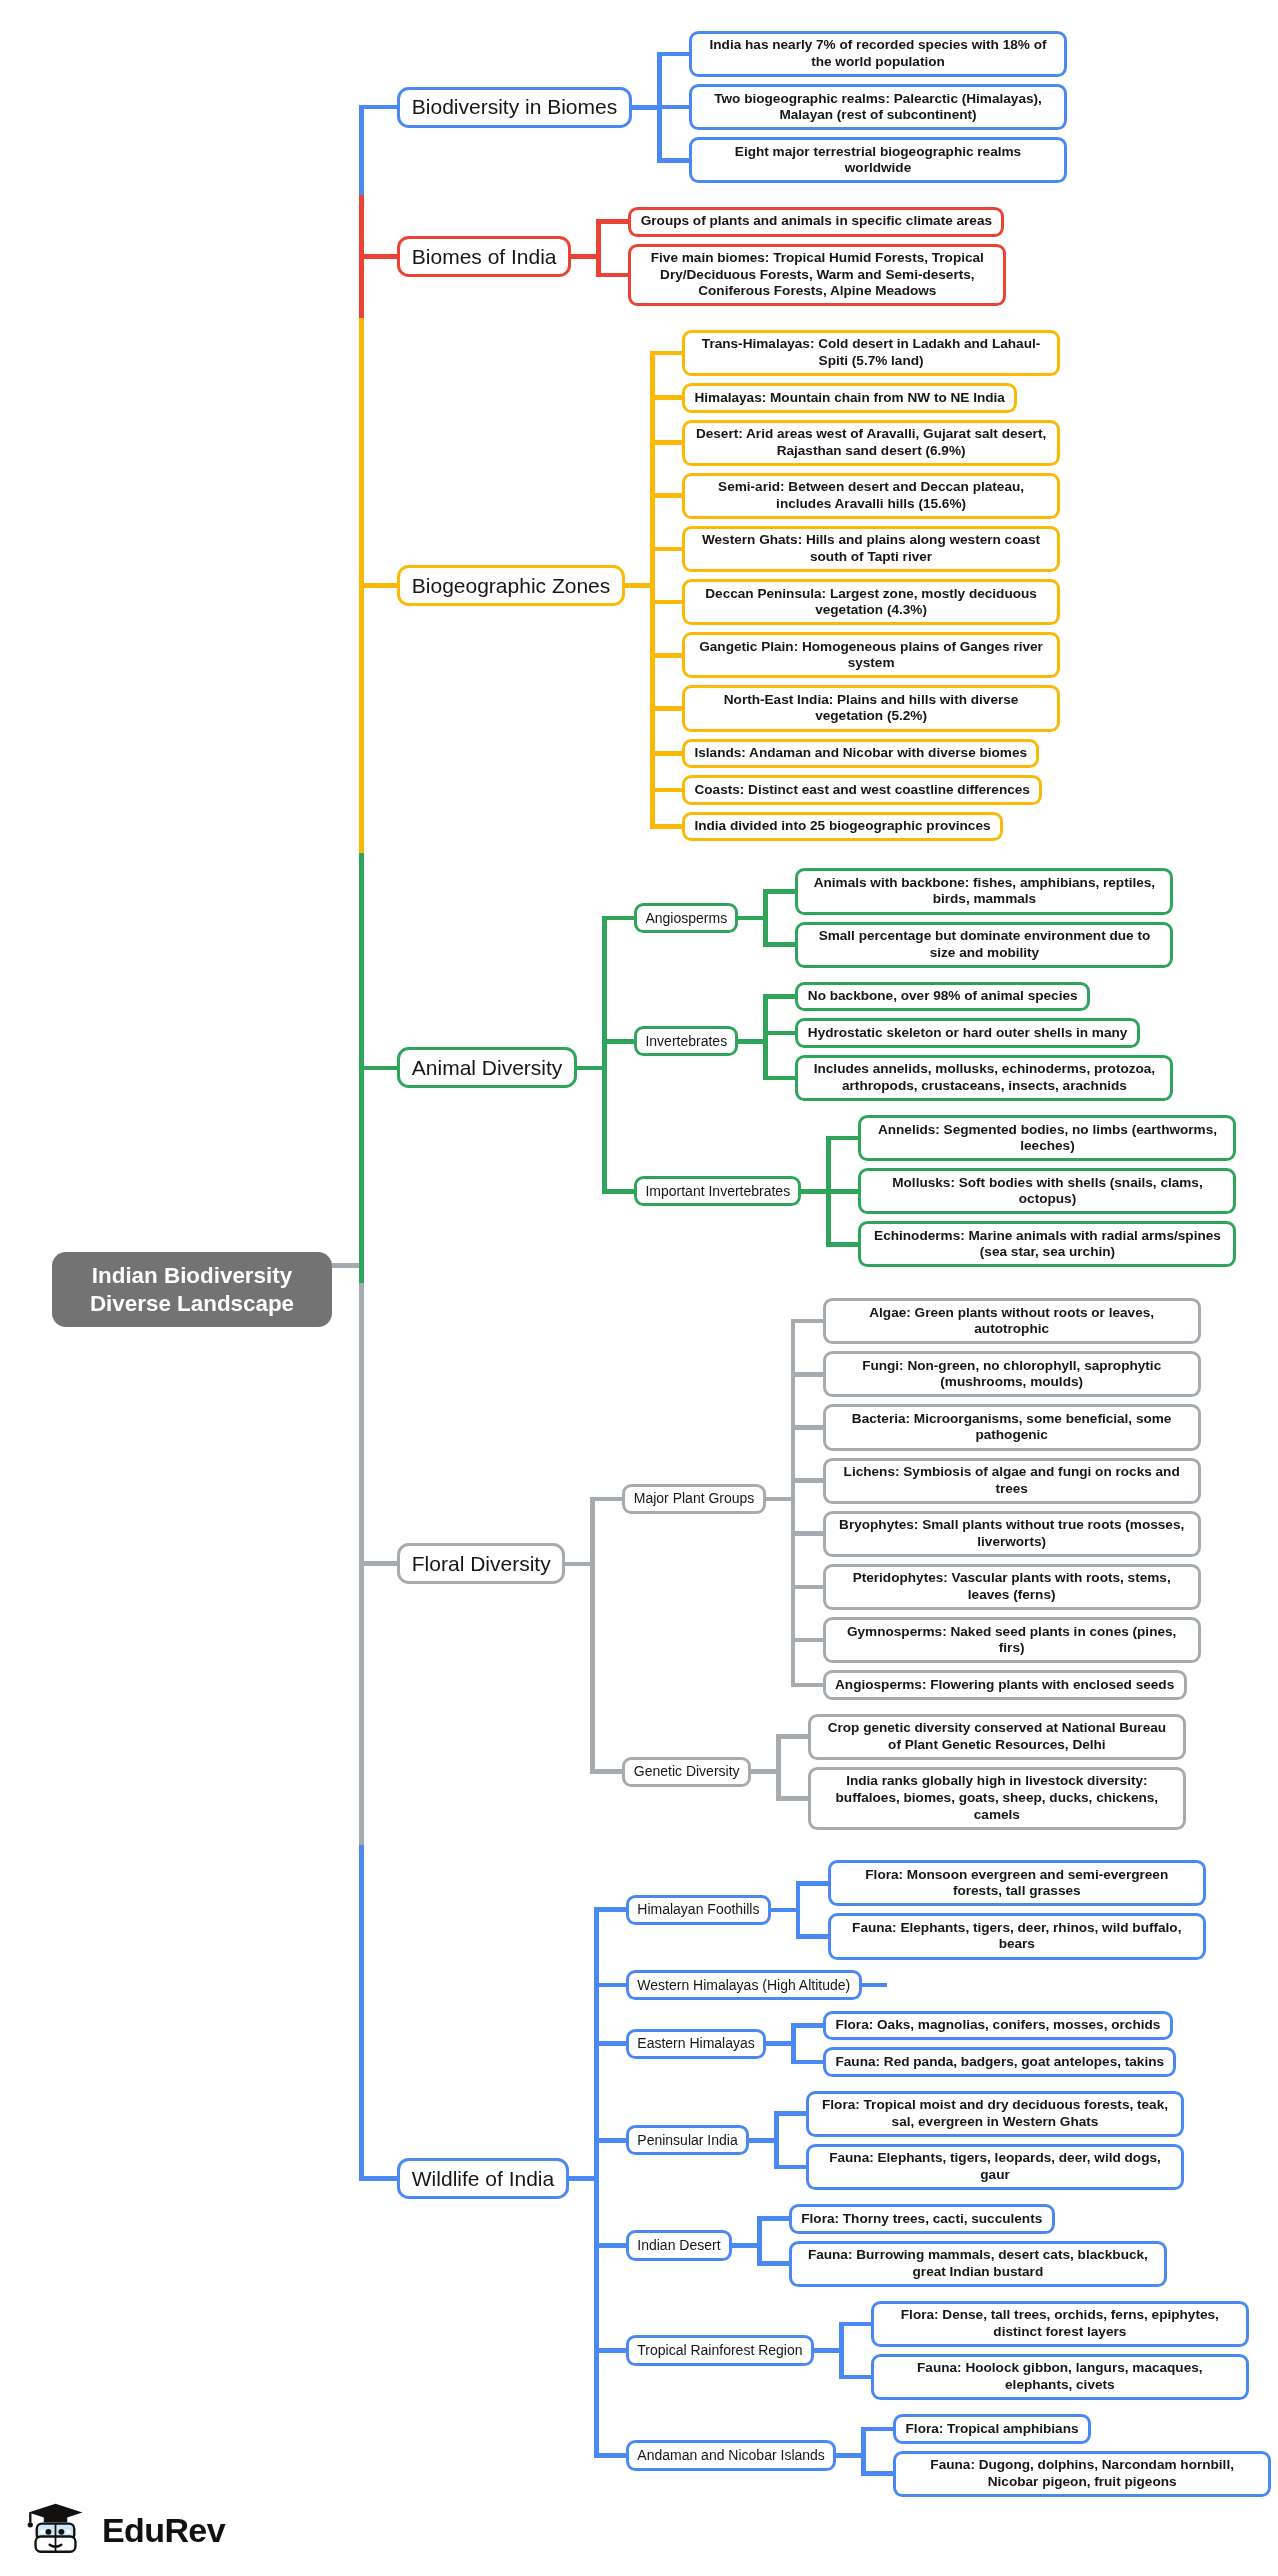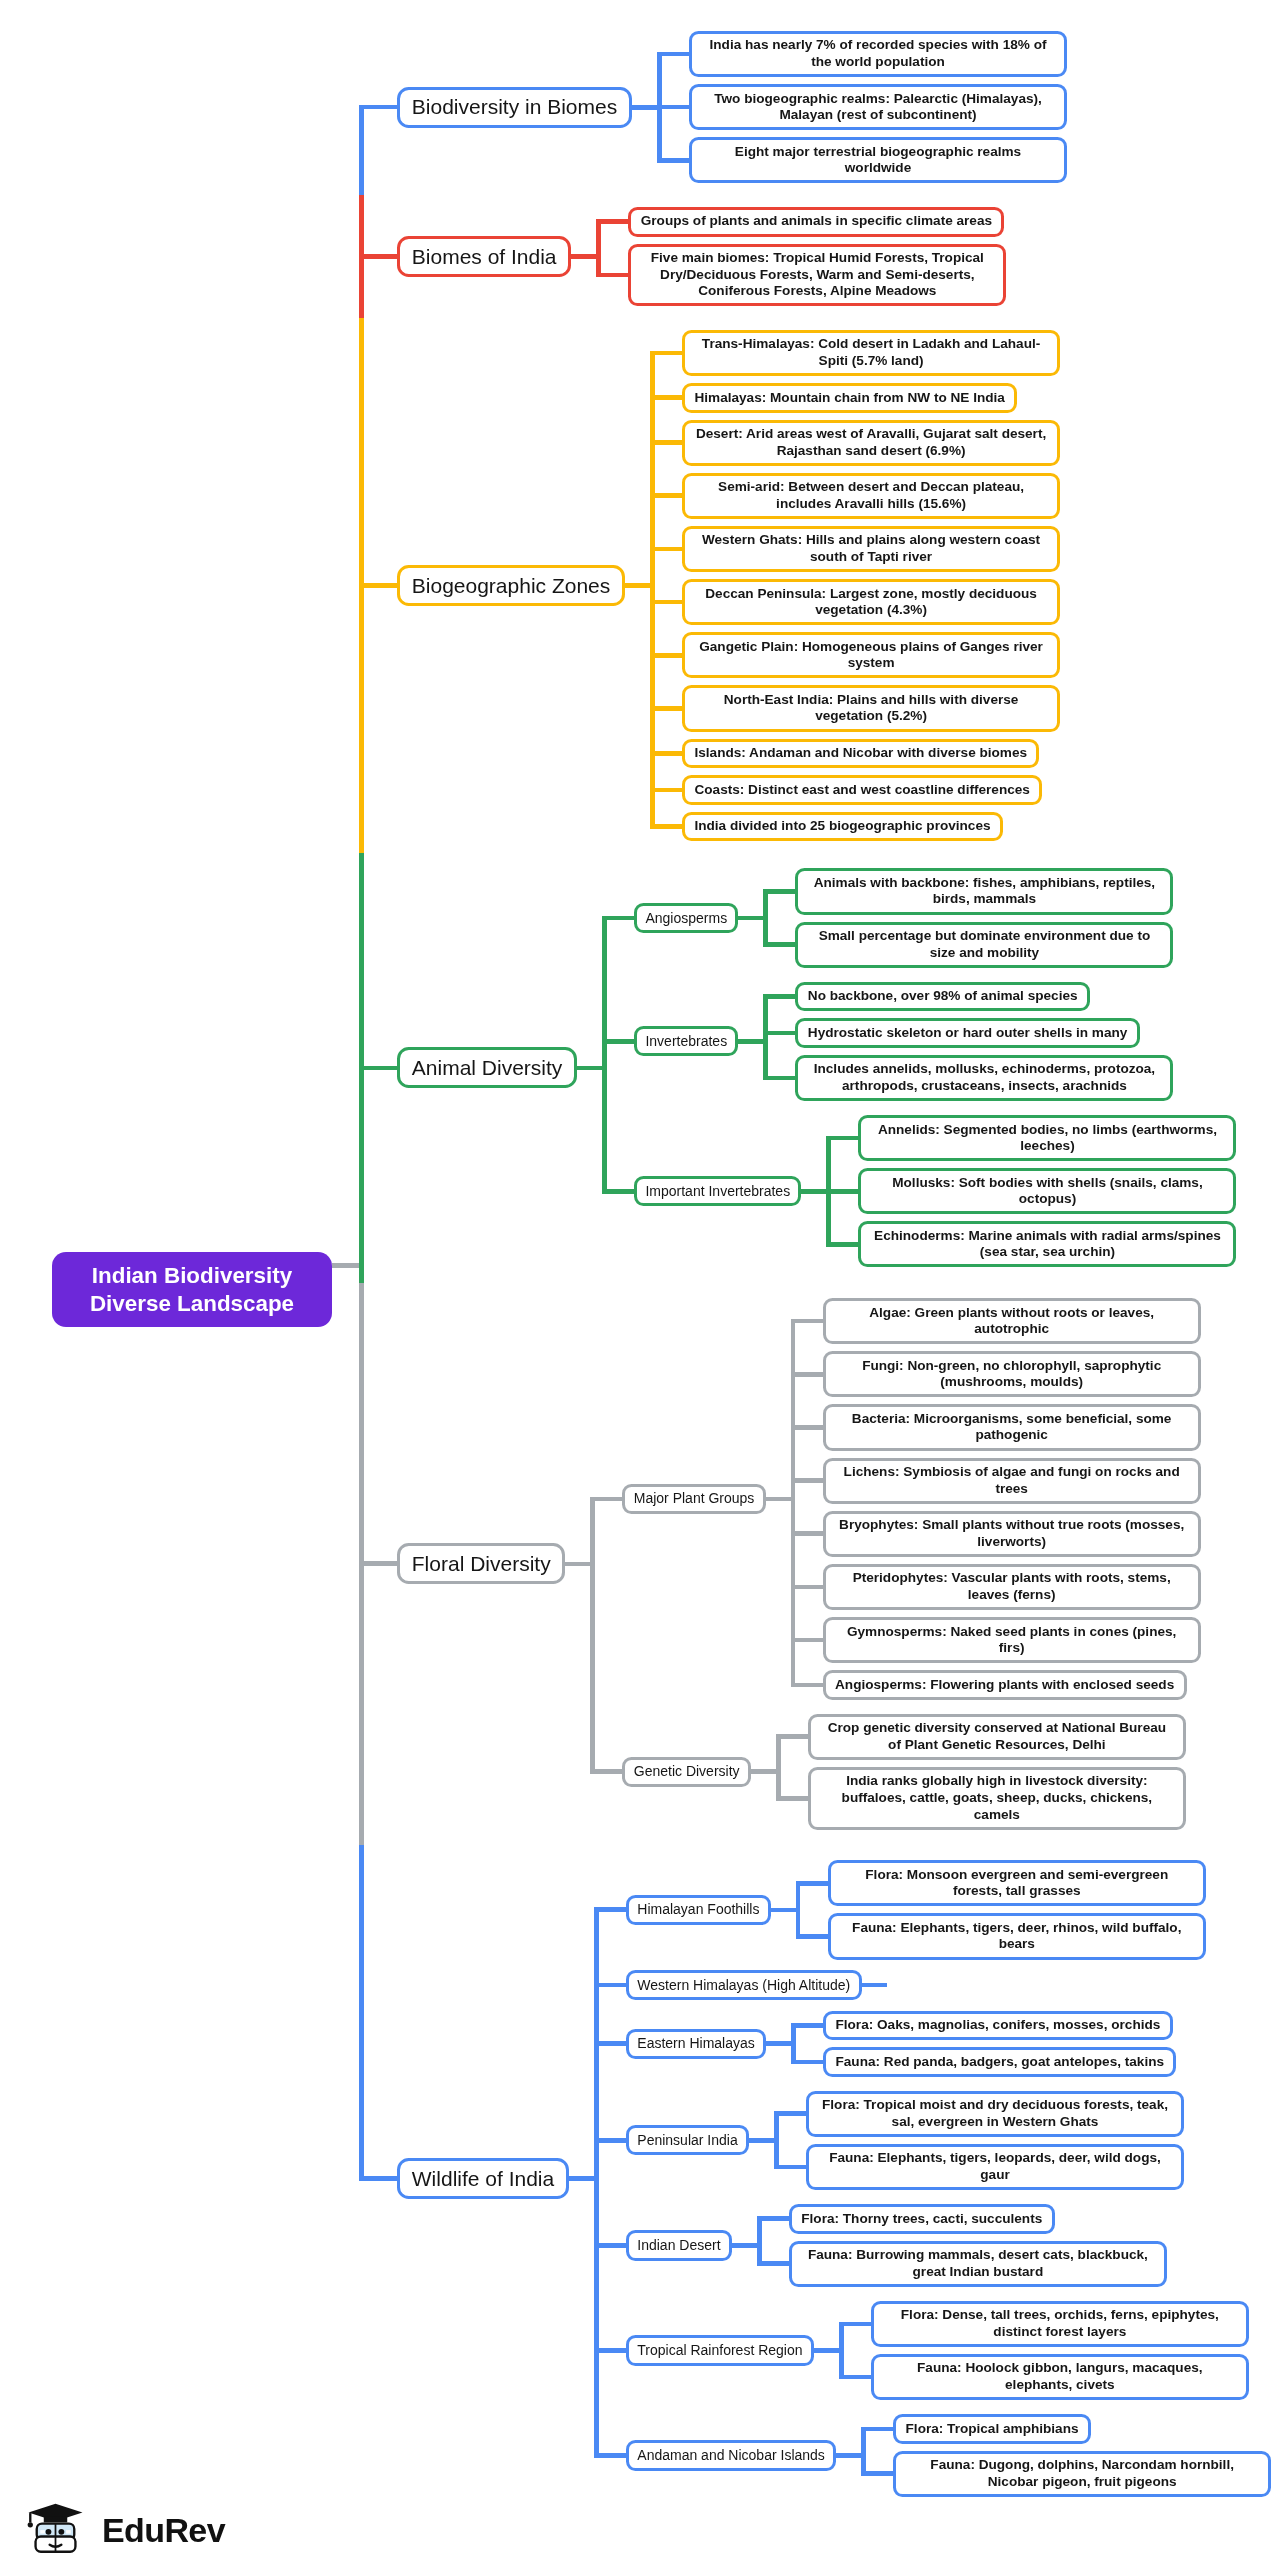--- a/index.html
+++ b/index.html
@@ -16,21 +16,21 @@
   
   .node{
     box-sizing:border-box;background:#fff;border:3.5px solid var(--c,#888);
     border-radius:9.4px;padding:3.5px 9.4px;font-size:13.6px;line-height:1.22;
     text-align:center;color:#161616;
   }
   .leaf{max-width:378px;font-weight:bold;}
   .midlabel{font-size:14px;white-space:nowrap;padding:3.5px 8.3px;}
   .l1label{font-size:21px;white-space:nowrap;padding:4.7px 11.8px;border-radius:11.8px;}
   .root-box{
-    flex:none;width:280px;background:#6d28d9;color:#fff;border:none;
+    flex:none;width:280px;background:#737373;color:#fff;border:none;
     font-size:22.4px;font-weight:700;line-height:1.25;text-align:center;
     padding:9.4px 11.8px;border-radius:14px;margin-top:48px;
   }
   
   .root-stub{flex:none;width:27px;height:4.7px;background:#a6abb0;}
   .pstub{flex:none;width:25px;height:4.7px;background:var(--c,#888);}
   .kids{display:flex;flex-direction:column;}
   .kid{--indent:32px;position:relative;display:flex;align-items:center;
        padding:3.5px 0 3.5px var(--indent);}
   .kid.l1{--indent:38px;padding-top:8.3px;padding-bottom:8.3px;}
@@ -297,21 +297,21 @@
               <div class="node midlabel">Genetic Diversity</div>
               <div class="pstub"></div>
               <div class="kids">
                 <div class="kid">
                     <div class="branch">
                       <div class="node leaf">Crop genetic diversity conserved at National Bureau of Plant Genetic Resources, Delhi</div>
                     </div>
                   </div>
                 <div class="kid">
                     <div class="branch">
-                      <div class="node leaf">India ranks globally high in livestock diversity: buffaloes, cattle, goats, sheep, ducks, chickens, camels</div>
+                      <div class="node leaf">India ranks globally high in livestock diversity: buffaloes, biomes, goats, sheep, ducks, chickens, camels</div>
                     </div>
                   </div>
               </div>
             </div>
           </div>
         </div>
       </div>
     </div>
 
     <div class="kid l1" style="--c: #4a89f4;">

